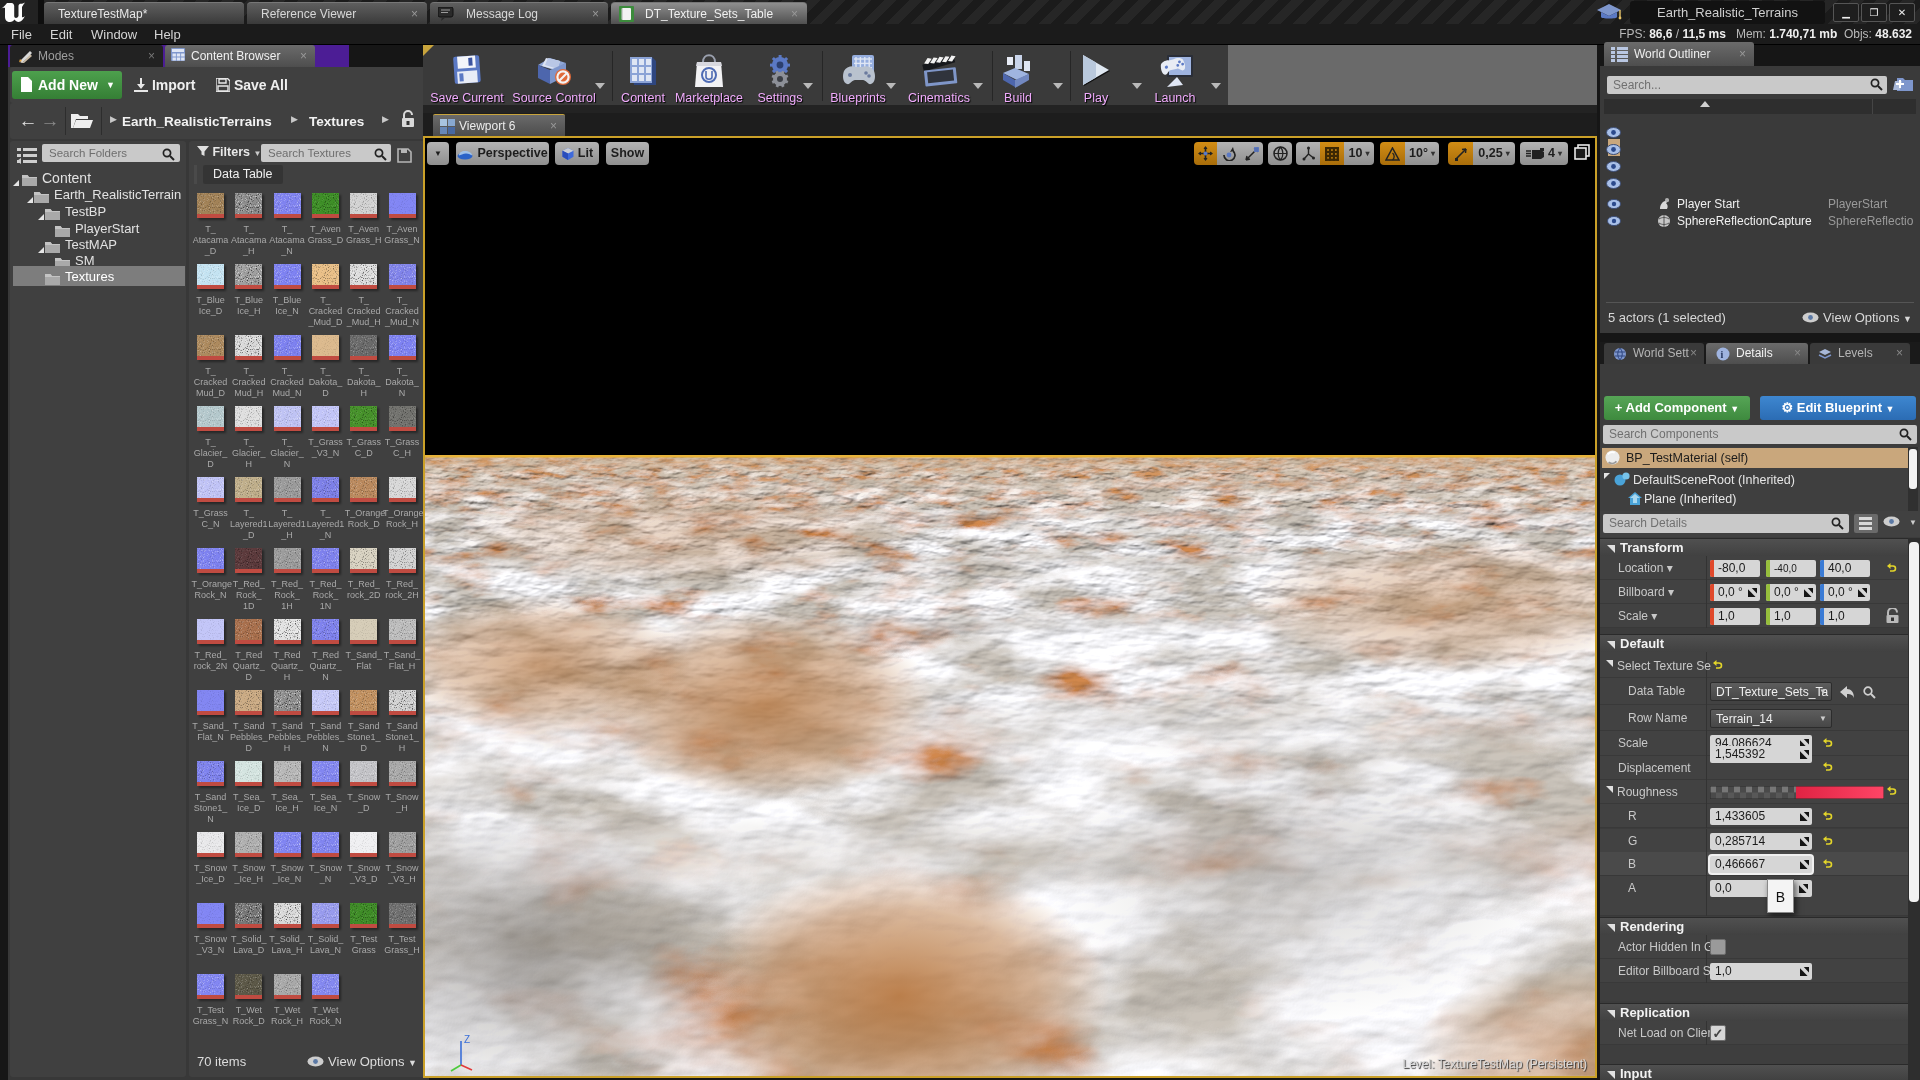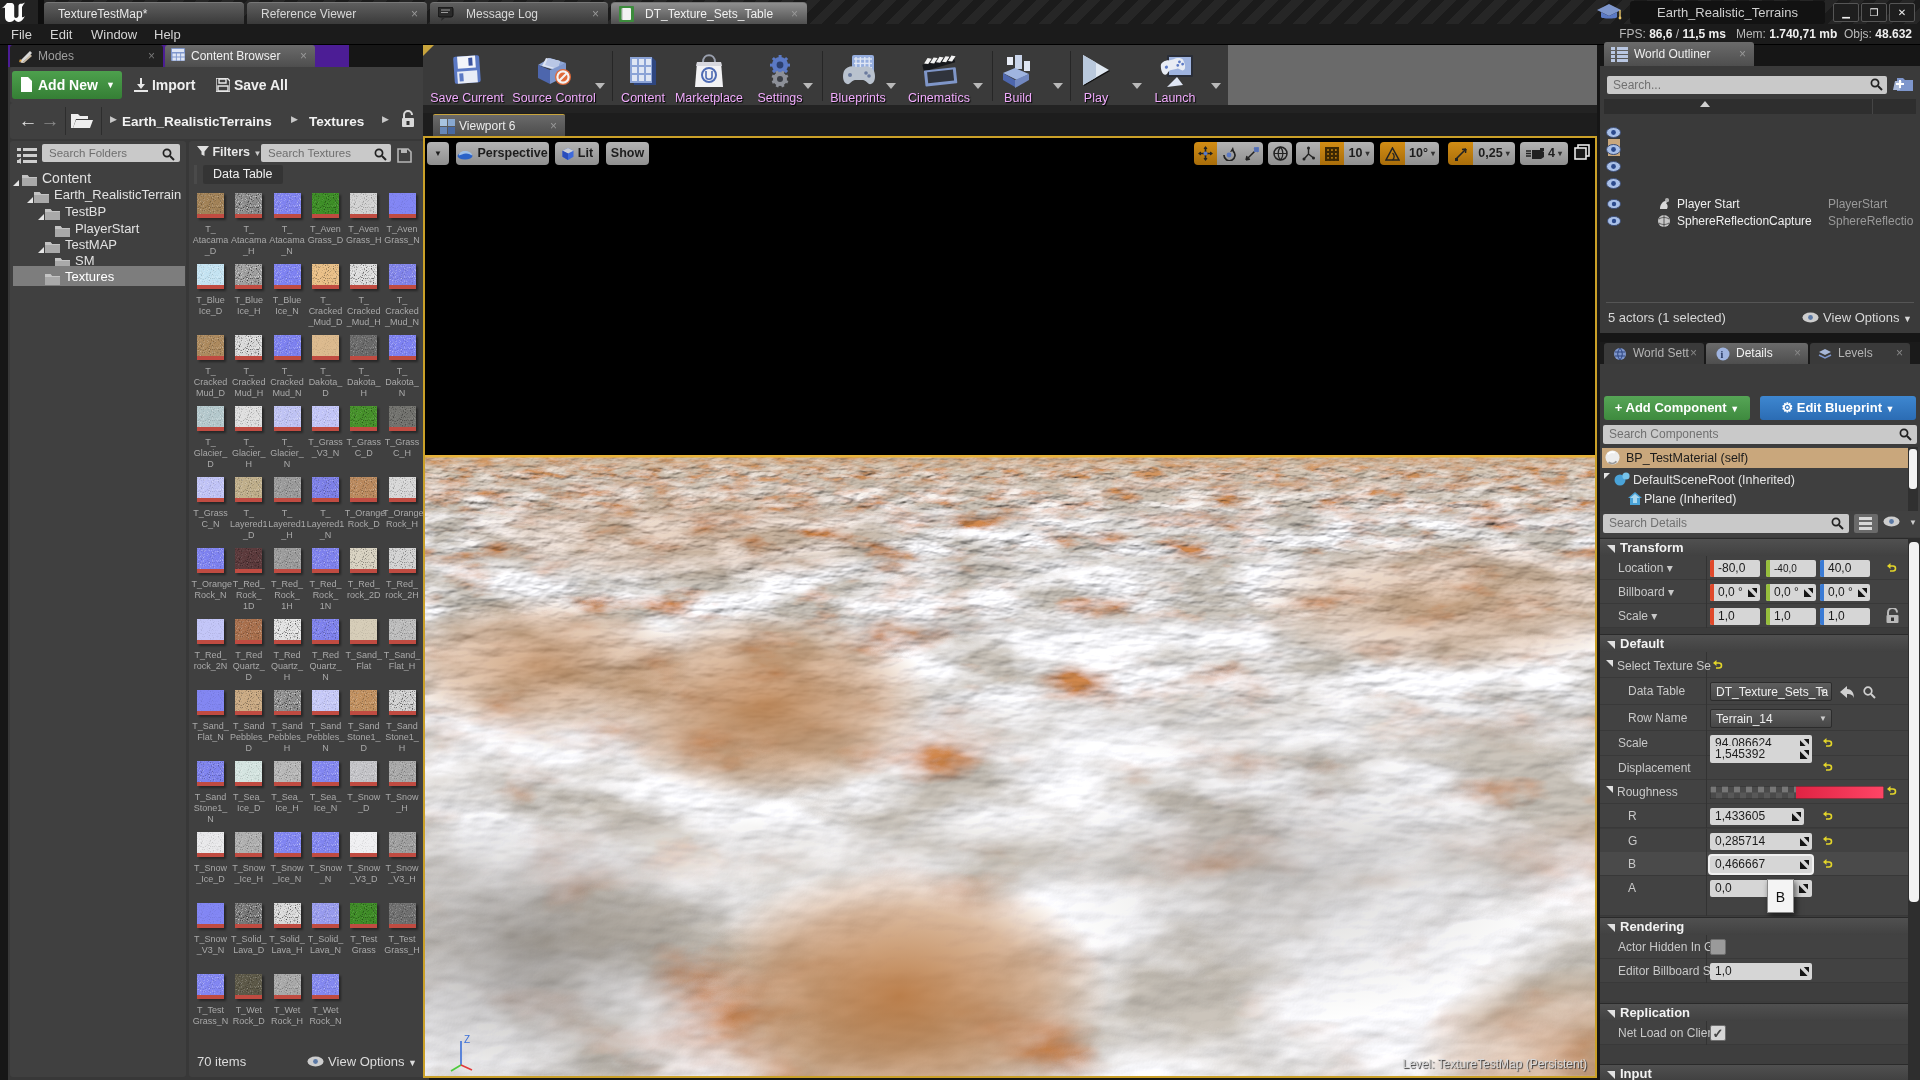--- a/index.html
+++ b/index.html
@@ -1649,21 +1649,21 @@
 <div class="abs" style="left:286px;">
           <svg width="11" height="11" viewBox="0 0 11 11" style="position:absolute;top:443px;">
             <path d="M2 4h5a2.5 2.5 0 010 5H4" fill="none" stroke="#e3d52a" stroke-width="1.6"></path>
             <path d="M4.5 1L1 4l3.5 3z" fill="#e3d52a"></path>
           </svg>
         </div>
 <div class="abs" style="left:0;top:462px;width:308px;height:24px;background:#424242;border-bottom:1px solid #393939;">
           <div class="abs" style="left:106px;top:0;width:1px;height:24px;background:#333;"></div>
         </div>
 <div class="abs txt" style="left:28px;top:467px;font-size:12px;color:#c9c9c9;">R</div>
-<div class="abs" style="left:110px;top:466px;width:94px;height:17px;background:#d6d6d6;border-radius:2px;color:#1b1b1b;font-size:12px;line-height:17px;"><span style="margin-left:5px;">1,433605</span><svg width="9" height="9" viewBox="0 0 9 9" style="position:absolute;right:3px;top:4px;">
+<div class="abs" style="left:110px;top:466px;width:102px;height:17px;background:#d6d6d6;border-radius:2px;color:#1b1b1b;font-size:12px;line-height:17px;"><span style="margin-left:5px;">1,433605</span><svg width="9" height="9" viewBox="0 0 9 9" style="position:absolute;right:3px;top:4px;">
             <path d="M0 1.2l7.6 7.8H0z" fill="#151515"></path>
             <path d="M3.8 0H9v5.4z" fill="#151515"></path>
           </svg></div>
 <div class="abs" style="left:222px;">
           <svg width="11" height="11" viewBox="0 0 11 11" style="position:absolute;top:468px;">
             <path d="M2 4h5a2.5 2.5 0 010 5H4" fill="none" stroke="#e3d52a" stroke-width="1.6"></path>
             <path d="M4.5 1L1 4l3.5 3z" fill="#e3d52a"></path>
           </svg>
         </div>
 <div class="abs" style="left:0;top:487px;width:308px;height:24px;background:#424242;border-bottom:1px solid #393939;">

